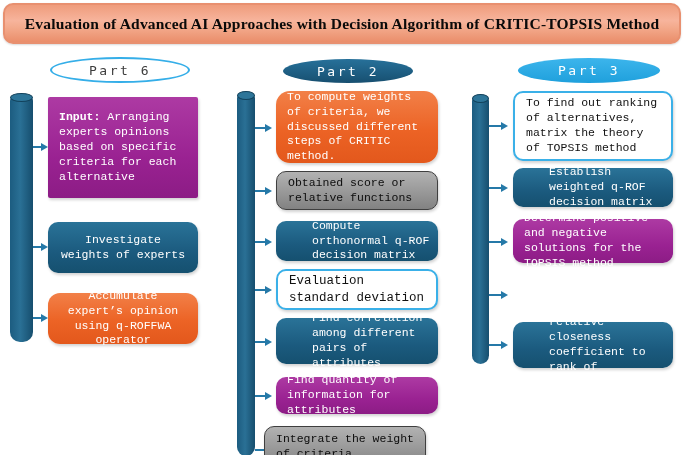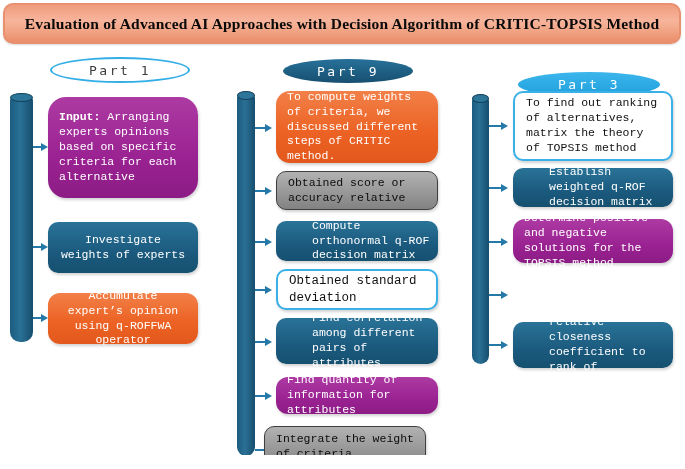--- a/index.html
+++ b/index.html
@@ -17,21 +17,21 @@
   }
   .header span{font-weight:bold;font-size:15.5px;color:#0a0a0a;letter-spacing:.2px;}
   
   .pellipse{
     position:absolute;border-radius:50%;display:flex;align-items:center;justify-content:center;
     font-family:"DejaVu Sans Mono", monospace;font-size:13px;letter-spacing:2.5px;
     box-sizing:border-box;
   }
   .pe1{left:50px;top:57px;width:140px;height:26px;background:#fff;border:2px solid #35aee8;color:#3d3d3d;}
   .pe2{left:283px;top:59px;width:130px;height:24px;background:linear-gradient(180deg,#27719a,#174f70);color:#fff;}
-  .pe3{left:518px;top:58px;width:142px;height:25px;background:linear-gradient(180deg,#3cb5ec,#1fa0dc);color:#fff;margin-top:14px;}
+  .pe3{left:518px;top:58px;width:142px;height:25px;background:linear-gradient(180deg,#3cb5ec,#1fa0dc);color:#fff;}
   
   .bar{
     position:absolute;background:linear-gradient(90deg,#1c5c80 0%,#2a7095 45%,#164e6e 100%);
     border-radius:4px 4px 10px 10px;
   }
   .bar .cap{
     position:absolute;left:0;top:-4px;width:100%;height:9px;border-radius:50%;
     background:#2d7599;border:1px solid #12425c;box-sizing:border-box;
   }
   .bar1{left:10px;top:97px;width:23px;height:245px;}
@@ -45,43 +45,43 @@
   }
   
   .bx{
     position:absolute;box-sizing:border-box;border-radius:10px;
     display:flex;align-items:center;
     font-size:11.5px;line-height:1.3;color:#fff;
     padding:4px 8px 4px 11px;box-shadow:1px 2px 3px rgba(0,0,0,.18);font-family:Liberation Mono, monospace;
   }
   .bx.center{justify-content:center;text-align:center;padding:4px 12px;}
   .teal   {background:linear-gradient(180deg,#2a7398 0%,#1b5a7e 60%,#15506f 100%);padding-left:36px;}
-  .magenta{background:linear-gradient(180deg,#ad3aa3 0%,#9a2292 60%,#8c1c85 100%);border-radius:12px;}
+  .magenta{background:linear-gradient(180deg,#ad3aa3 0%,#9a2292 60%,#8c1c85 100%);}
   .orange {background:linear-gradient(180deg,#f28048 0%,#ec6325 55%,#e3581c 100%);}
   .grey   {background:linear-gradient(180deg,#b2b2b2 0%,#989898 55%,#828282 100%);
            border:1px solid #3f3f3f;color:#0d0d0d;}
   .white  {background:#fff;border:2px solid #3ab0e8;color:#111;}
   .bold{font-weight:bold;}
   
   .bottom-line{position:absolute;left:0;top:466px;width:685px;height:2px;background:#000;}
 </style>
 </head>
 <body>
 
 <div class="canvas">
 
   <div class="header">
     <span>Evaluation of Advanced AI Approaches with Decision Algorithm of CRITIC-TOPSIS Method</span>
   </div>
 
   <div class="pellipse pe1">
-    <span>Part 1</span>
+    <span>Part 6</span>
   </div>
   <div class="pellipse pe2">
-    <span>Part 9</span>
+    <span>Part 2</span>
   </div>
   <div class="pellipse pe3">
     <span>Part 3</span>
   </div>
 
   <div class="bar bar1">
       <div class="cap"></div>
     </div>
   <div class="bar bar2">
       <div class="cap"></div>
@@ -101,41 +101,41 @@
   <div class="arrow" style="left:255px;top:341px;width:11px;"></div>
   <div class="arrow" style="left:255px;top:395px;width:11px;"></div>
   <div class="arrow" style="left:255px;top:449px;width:11px;"></div>
 
   <div class="arrow" style="left:489px;top:125px;width:13px;"></div>
   <div class="arrow" style="left:489px;top:187px;width:13px;"></div>
   <div class="arrow" style="left:489px;top:241px;width:13px;"></div>
   <div class="arrow" style="left:489px;top:294px;width:13px;"></div>
   <div class="arrow" style="left:489px;top:344px;width:13px;"></div>
 
-  <div class="bx magenta" style="left:48px;top:97px;width:150px;height:101px;border-radius:18px;">
+  <div class="bx magenta" style="left:48px;top:97px;width:150px;height:101px;border-radius:2px;">
     <span><b class="bold">Input:</b><span> Arranging experts opinions based on specific criteria for each alternative</span></span>
   </div>
   <div class="bx teal center" style="left:48px;top:222px;width:150px;height:51px;">
     <span>Investigate weights of experts</span>
   </div>
   <div class="bx orange center" style="left:48px;top:293px;width:150px;height:51px;border-radius:12px;">
     <span>Accumulate expert’s opinion using q-ROFFWA operator</span>
   </div>
 
   <div class="bx orange" style="left:276px;top:91px;width:162px;height:72px;border-radius:14px;">
     <span>To compute weights of criteria, we discussed different steps of CRITIC method.</span>
   </div>
   <div class="bx grey" style="left:276px;top:171px;width:162px;height:39px;">
-    <span>Obtained score or accuracy relative</span>
+    <span>Obtained score or relative functions</span>
   </div>
   <div class="bx teal" style="left:276px;top:221px;width:162px;height:40px;">
     <span>Compute orthonormal q-ROF decision matrix</span>
   </div>
   <div class="bx white" style="left:276px;top:269px;width:162px;height:41px;font-size:12.5px;">
-    <span>Obtained standard deviation</span>
+    <span>Evaluation standard deviation</span>
   </div>
   <div class="bx teal" style="left:276px;top:318px;width:162px;height:46px;">
     <span>Find correlation among different pairs of attributes</span>
   </div>
   <div class="bx magenta" style="left:276px;top:377px;width:162px;height:37px;">
     <span>Find quantity of information for attributes</span>
   </div>
   <div class="bx grey" style="left:264px;top:426px;width:162px;height:42px;">
     <span>Integrate the weight of criteria</span>
   </div>

